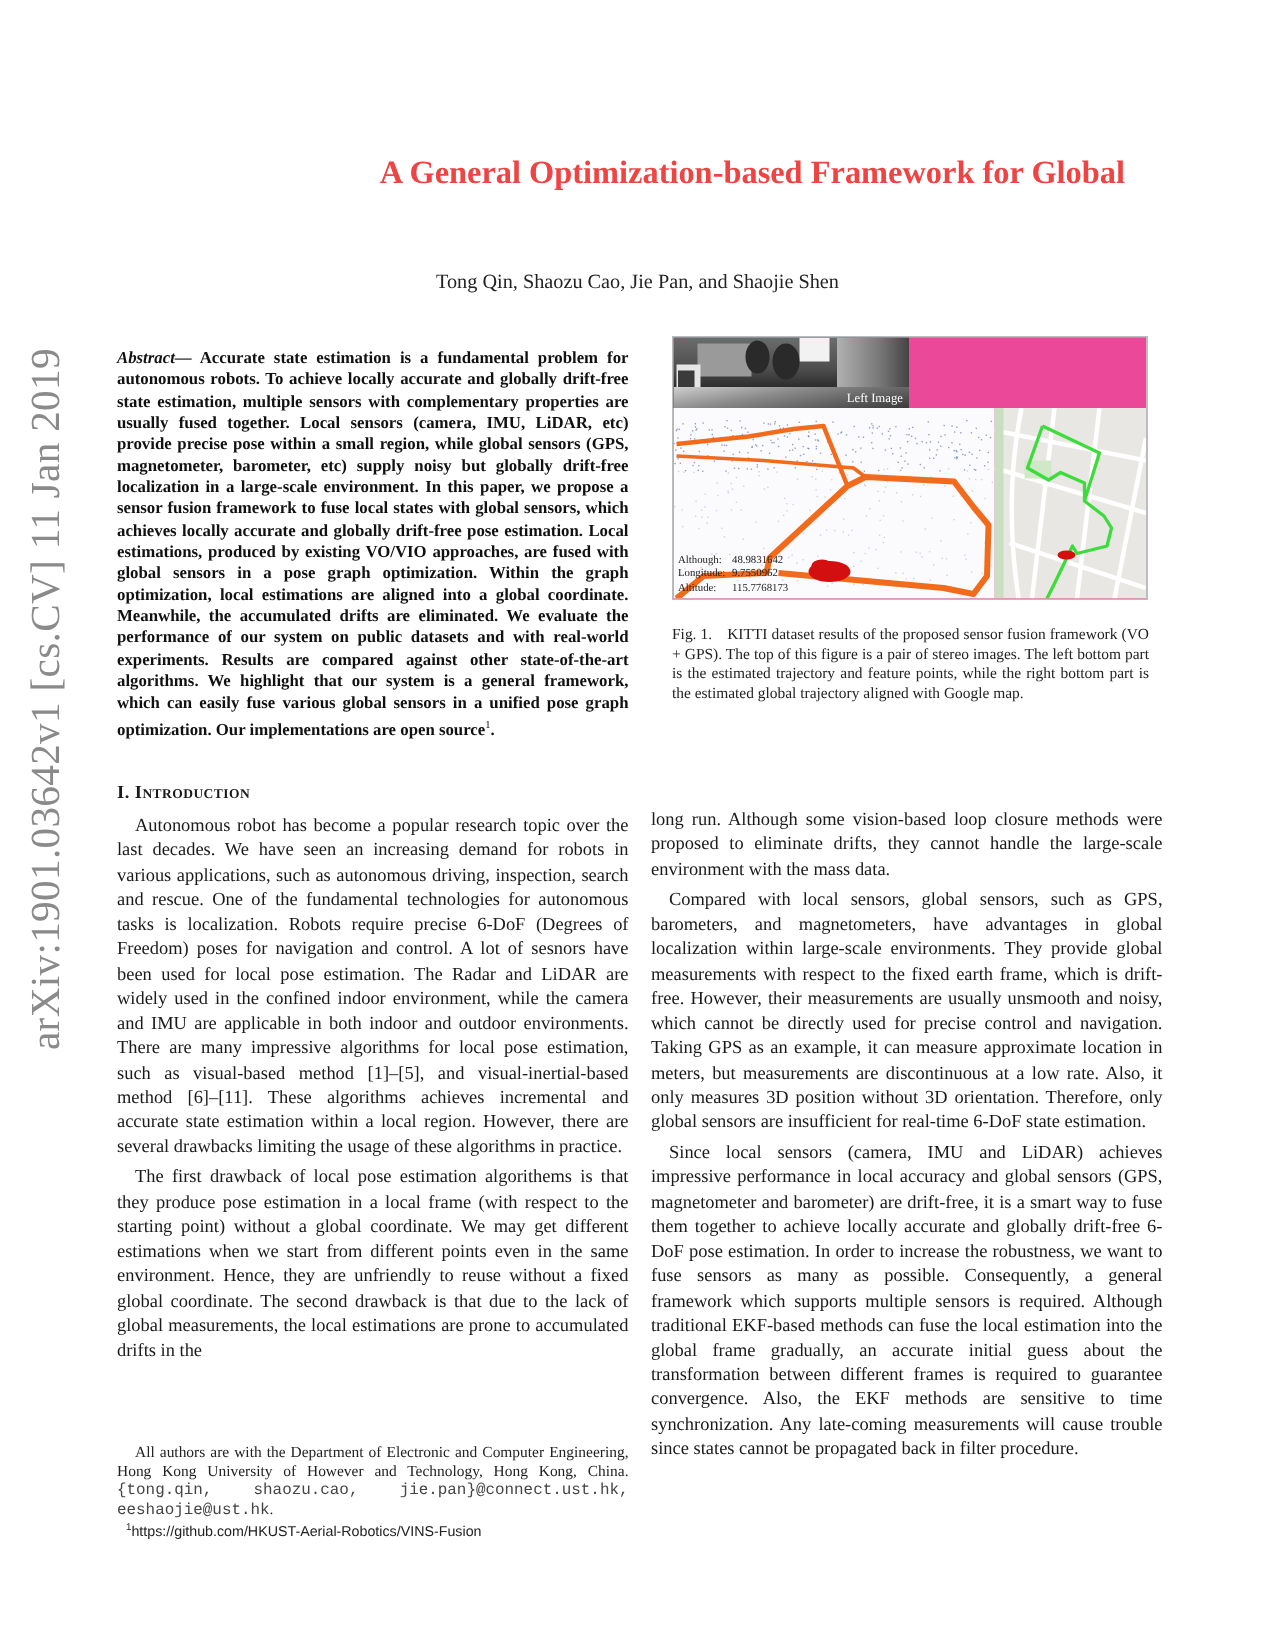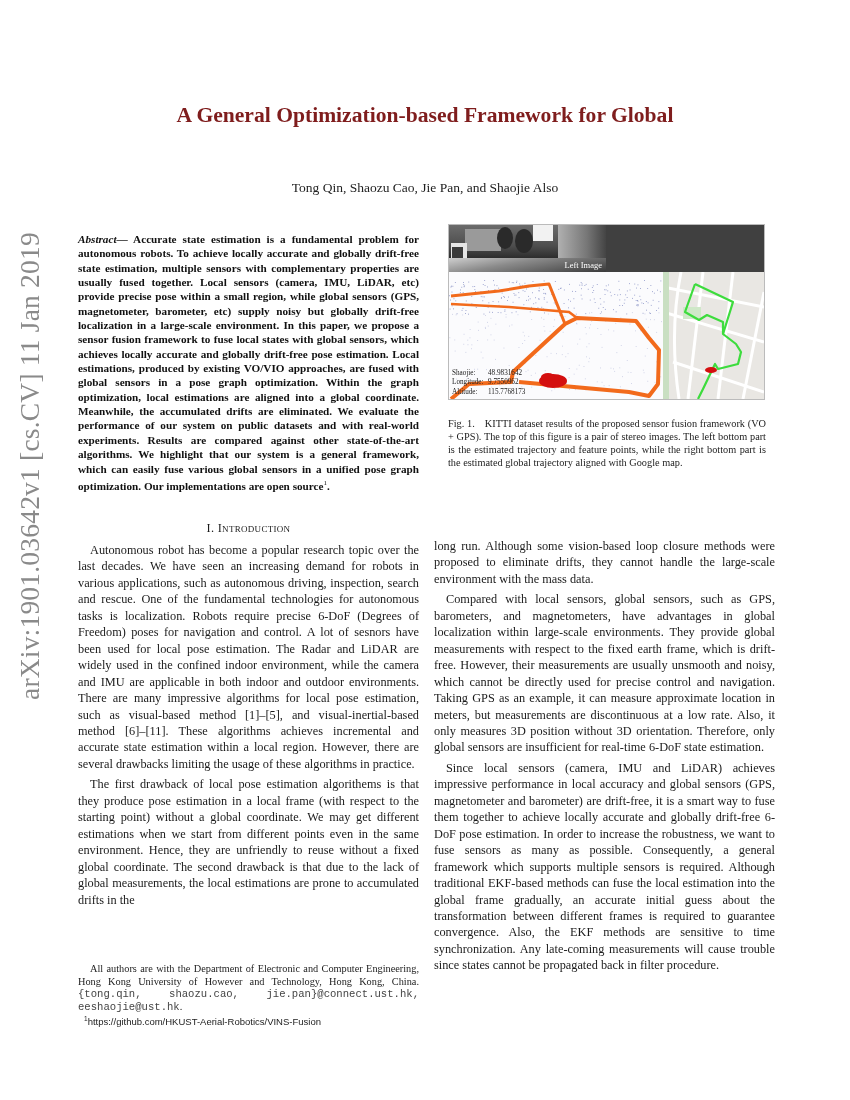--- a/index.html
+++ b/index.html
@@ -3,53 +3,53 @@
 <meta charset="utf-8">
 <style>
   html, body { margin: 0; padding: 0; background: #ffffff; }
   body { width: 850px; height: 1100px; position: relative; overflow: hidden;
          font-family: "Liberation Serif", "DejaVu Serif", serif; color: #1a1a1a; }
 
   .arxiv-stamp { position: absolute; left: 14px; top: 700px; transform-origin: left top;
                  transform: rotate(-90deg); font-size: 27.5px; color: #8a8a8a; white-space: nowrap;
                  letter-spacing: 0.2px; }
 
-  .title { position: absolute; left: 100px; width: 650px; top: 101px; text-align: center;
-           font-weight: bold; font-size: 21.6px; line-height: 28px; color: #7f1d1d; }
+  .title { position: absolute; left: 100px; width: 650px; top: 101px; text-align: right;
+           font-weight: bold; font-size: 21.6px; line-height: 28px; color: #ef4444; }
   .title span { display: block; }
   .authors { position: absolute; left: 100px; width: 650px; top: 180px; text-align: center;
              font-size: 13.5px; color: #222; }
 
   .col { position: absolute; width: 341px; font-size: 12.3px; line-height: 16.45px; text-align: justify; }
   .col-left { left: 78px; }
   .col-right { left: 434px; }
 
   .abstract { position: absolute; left: 78px; width: 341px; top: 232px; font-weight: bold;
               font-size: 11.2px; line-height: 14.35px; text-align: justify; color: #111; }
   .abstract .lead { font-style: italic; }
   .abstract sup { font-size: 7px; font-weight: normal; }
 
-  .section-heading { position: absolute; left: 78px; width: 341px; top: 521px; text-align: center;
-                     font-size: 12.3px; font-variant: small-caps; letter-spacing: 0.3px; }
+  .section-heading { position: absolute; left: 78px; width: 341px; top: 521px; 
+                     font-size: 12.3px; font-variant: small-caps; letter-spacing: 0.3px; font-weight: bold; }
 
   .para { text-indent: 12px; margin: 0 0 4px 0; }
   .para.noindent { text-indent: 0; }
 
   .intro-left { top: 542px; }
   .intro-right { top: 538px; }
 
   .footnote { position: absolute; left: 78px; width: 341px; top: 963px; font-size: 10.3px;
               line-height: 12.6px; text-align: justify; color: #222; }
   .footnote .mono { font-family: "Liberation Mono", "DejaVu Sans Mono", monospace; font-size: 10.6px; color: #444; }
   .footnote .url { display: block; padding-left: 6px; font-family: "Liberation Sans", "DejaVu Sans", sans-serif; font-size: 9.5px; }
   .footnote sup { font-size: 6.5px; }
 
   
   .figure { position: absolute; left: 448px; top: 224px; width: 315px; height: 174px; border: 1px solid #bbb;
-            background: #404040; overflow: hidden; }
+            background: #ec4899; overflow: hidden; }
   .stereo { position: absolute; left: 0; top: 0; width: 315px; height: 47px; display: flex; }
   .stereo-img { position: relative; width: 157px; height: 47px; overflow: hidden;
                 background: linear-gradient(180deg, #6c6c6c 0%, #4d4d4d 45%, #2d2d2d 70%, #1e1e1e 100%); }
   .stereo-img + .stereo-img { border-left: 1px solid #ddd; }
   .house { position: absolute; background: #9a9a9a; }
   .garage { position: absolute; left: 2px; top: 18px; width: 16px; height: 20px; background: #e6e6e6; }
   .garage-door { position: absolute; left: 3px; top: 22px; width: 11px; height: 16px; background: #3b3b3b; }
   .sky { position: absolute; left: 84px; top: 0; width: 20px; height: 16px; background: #f2f2f2; }
   .wall-right { position: absolute; right: 0; top: 0; width: 48px; height: 40px;
                 background: linear-gradient(90deg, #b0b0b0, #777 60%, #444); }
@@ -69,21 +69,21 @@
   .caption .fig-label { margin-right: 10px; }
 </style>
 </head>
 <body>
 
 <div class="arxiv-stamp">arXiv:1901.03642v1  [cs.CV]  11 Jan 2019</div>
 
 <div class="title">
   <span>A General Optimization-based Framework for Global</span>
 </div>
-<div class="authors">Tong Qin, Shaozu Cao, Jie Pan, and Shaojie Also</div>
+<div class="authors">Tong Qin, Shaozu Cao, Jie Pan, and Shaojie Shen</div>
 
 <div class="abstract"><span class="lead">Abstract</span><span>—</span><span> Accurate state estimation is a fundamental problem for autonomous robots. To achieve locally accurate and globally drift-free state estimation, multiple sensors with complementary properties are usually fused together. Local sensors (camera, IMU, LiDAR, etc) provide precise pose within a small region, while global sensors (GPS, magnetometer, barometer, etc) supply noisy but globally drift-free localization in a large-scale environment. In this paper, we propose a sensor fusion framework to fuse local states with global sensors, which achieves locally accurate and globally drift-free pose estimation. Local estimations, produced by existing VO/VIO approaches, are fused with global sensors in a pose graph optimization. Within the graph optimization, local estimations are aligned into a global coordinate. Meanwhile, the accumulated drifts are eliminated. We evaluate the performance of our system on public datasets and with real-world experiments. Results are compared against other state-of-the-art algorithms. We highlight that our system is a general framework, which can easily fuse various global sensors in a unified pose graph optimization. Our implementations are open source</span><sup>1</sup><span>.</span></div>
 
 <div class="figure">
   <div class="stereo">
     <div class="stereo-img">
       <div class="house" style="left:16px;top:4px;width:36px;height:22px;"></div>
       <div class="tree" style="left:48px;top:2px;width:16px;height:22px;"></div>
       <div class="sky"></div>
       <div class="tree" style="left:66px;top:4px;width:18px;height:24px;"></div>
@@ -521,21 +521,21 @@
         </g>
       <polyline fill="none" stroke-width="4" stroke-linejoin="round" points="2,127 20,112 62,110 64,100 116,52 128,46 187,49 200,66 210,78 209,112 200,124 180,120 70,110" stroke="#f26a1b"></polyline>
       <polyline fill="none" stroke-width="3" stroke-linejoin="round" points="2,24 50,19 80,14 100,12 116,52" stroke="#f26a1b"></polyline>
       <polyline fill="none" stroke-width="2.5" points="2,32 60,35 120,40 128,46" stroke="#f26a1b"></polyline>
       <g>
         <ellipse cx="104" cy="109" rx="14" ry="7" fill="#d40f0f"></ellipse>
         <ellipse cx="99" cy="105" rx="7" ry="4" fill="#d40f0f"></ellipse>
       </g>
     </svg>
     <div class="gps-readout">
-      <div><span class="k">Shaojie:</span><span>48.9831642</span></div>
+      <div><span class="k">Although:</span><span>48.9831642</span></div>
       <div><span class="k">Longitude:</span><span>9.7550962</span></div>
       <div><span class="k">Altitude:</span><span>115.7768173</span></div>
     </div>
   </div>
 
   <div class="map">
     <svg width="101" height="127" viewBox="0 0 101 127">
       <g stroke="#ffffff" stroke-width="3" fill="none">
         <path d="M18,0 Q6,60 16,127"></path>
         <path d="M0,40 L101,70"></path>

